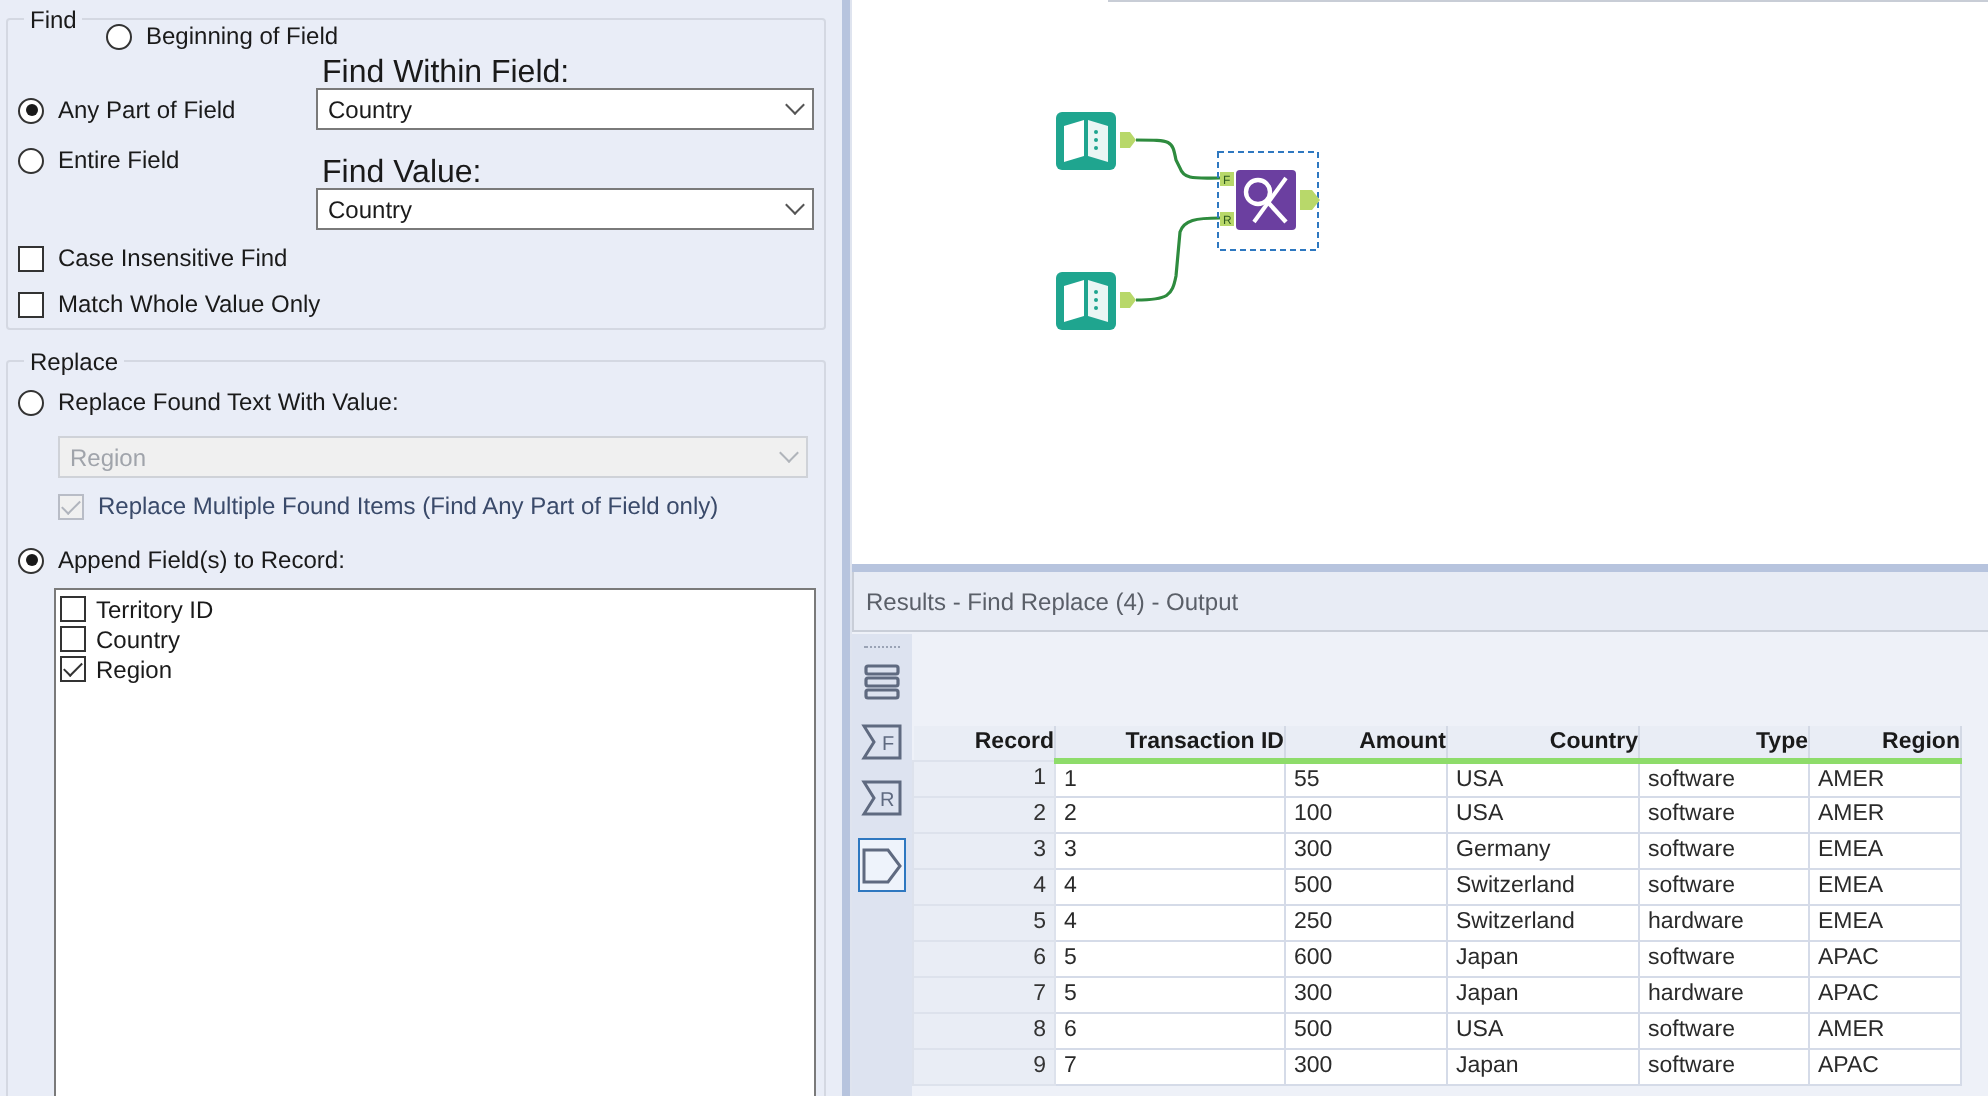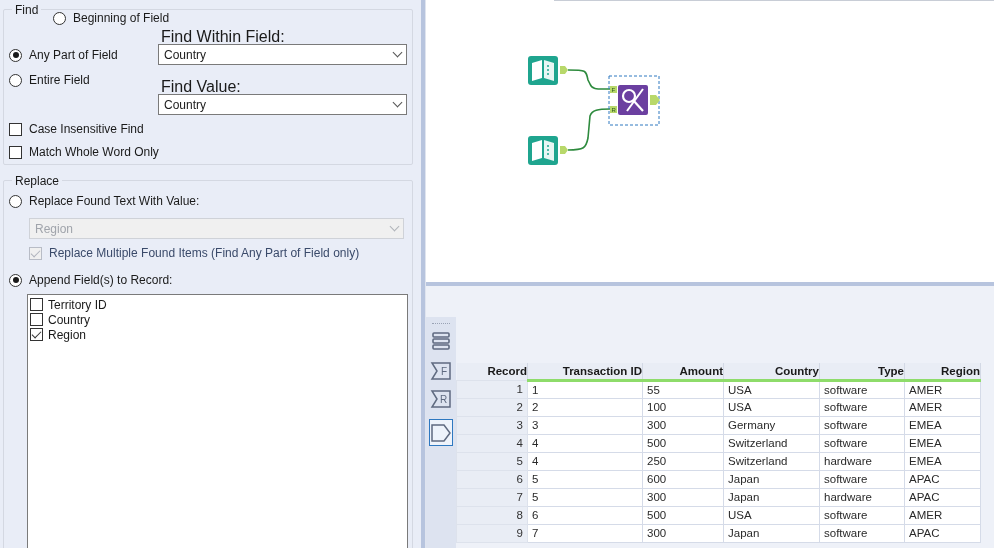--- a/index.html
+++ b/index.html
@@ -90,21 +90,21 @@
     <span>Country</span>
     <span class="chev"></span>
   </div>
 
   <div class="check-row" style="left:9px; top:122px;">
     <span class="check"></span>
     <span>Case Insensitive Find</span>
   </div>
   <div class="check-row" style="left:9px; top:145px;">
     <span class="check"></span>
-    <span>Match Whole Word Only</span>
+    <span>Match Whole Value Only</span>
   </div>
 
   <div class="group" style="left:3px; top:180px; width:410px; height:380px;">
     <span class="group-title">Replace</span>
   </div>
 
   <div class="radio-row" style="left:9px; top:194px;">
     <span class="radio"></span>
     <span>Replace Found Text With Value:</span>
   </div>
@@ -180,20 +180,23 @@
       <rect x="184" y="106" width="7" height="7" fill="#b8d86a"></rect>
       <text x="185.5" y="112" font-size="6" fill="#2e5a1e" font-family="Liberation Sans, sans-serif">R</text>
       <path d="M224,95 L230,95 L234,100 L230,105 L224,105 Z" fill="#b8d86a"></path>
     </g>
   </svg>
 </div>
 
 <div id="hsplit"></div>
 
 <div id="results">
+  <div id="results-header">
+    <span>Results - Find Replace (4) - Output</span>
+  </div>
 
   <div id="results-side">
     <div class="side-grip"></div>
     <div class="side-btn" style="top:12px;">
       <svg width="18" height="20">
         <rect x="1" y="2" width="16" height="4" rx="1" fill="none" stroke="#5f6a80" stroke-width="1.6"></rect>
         <rect x="1" y="8" width="16" height="4" rx="1" fill="none" stroke="#5f6a80" stroke-width="1.6"></rect>
         <rect x="1" y="14" width="16" height="4" rx="1" fill="none" stroke="#5f6a80" stroke-width="1.6"></rect>
       </svg>
     </div>

